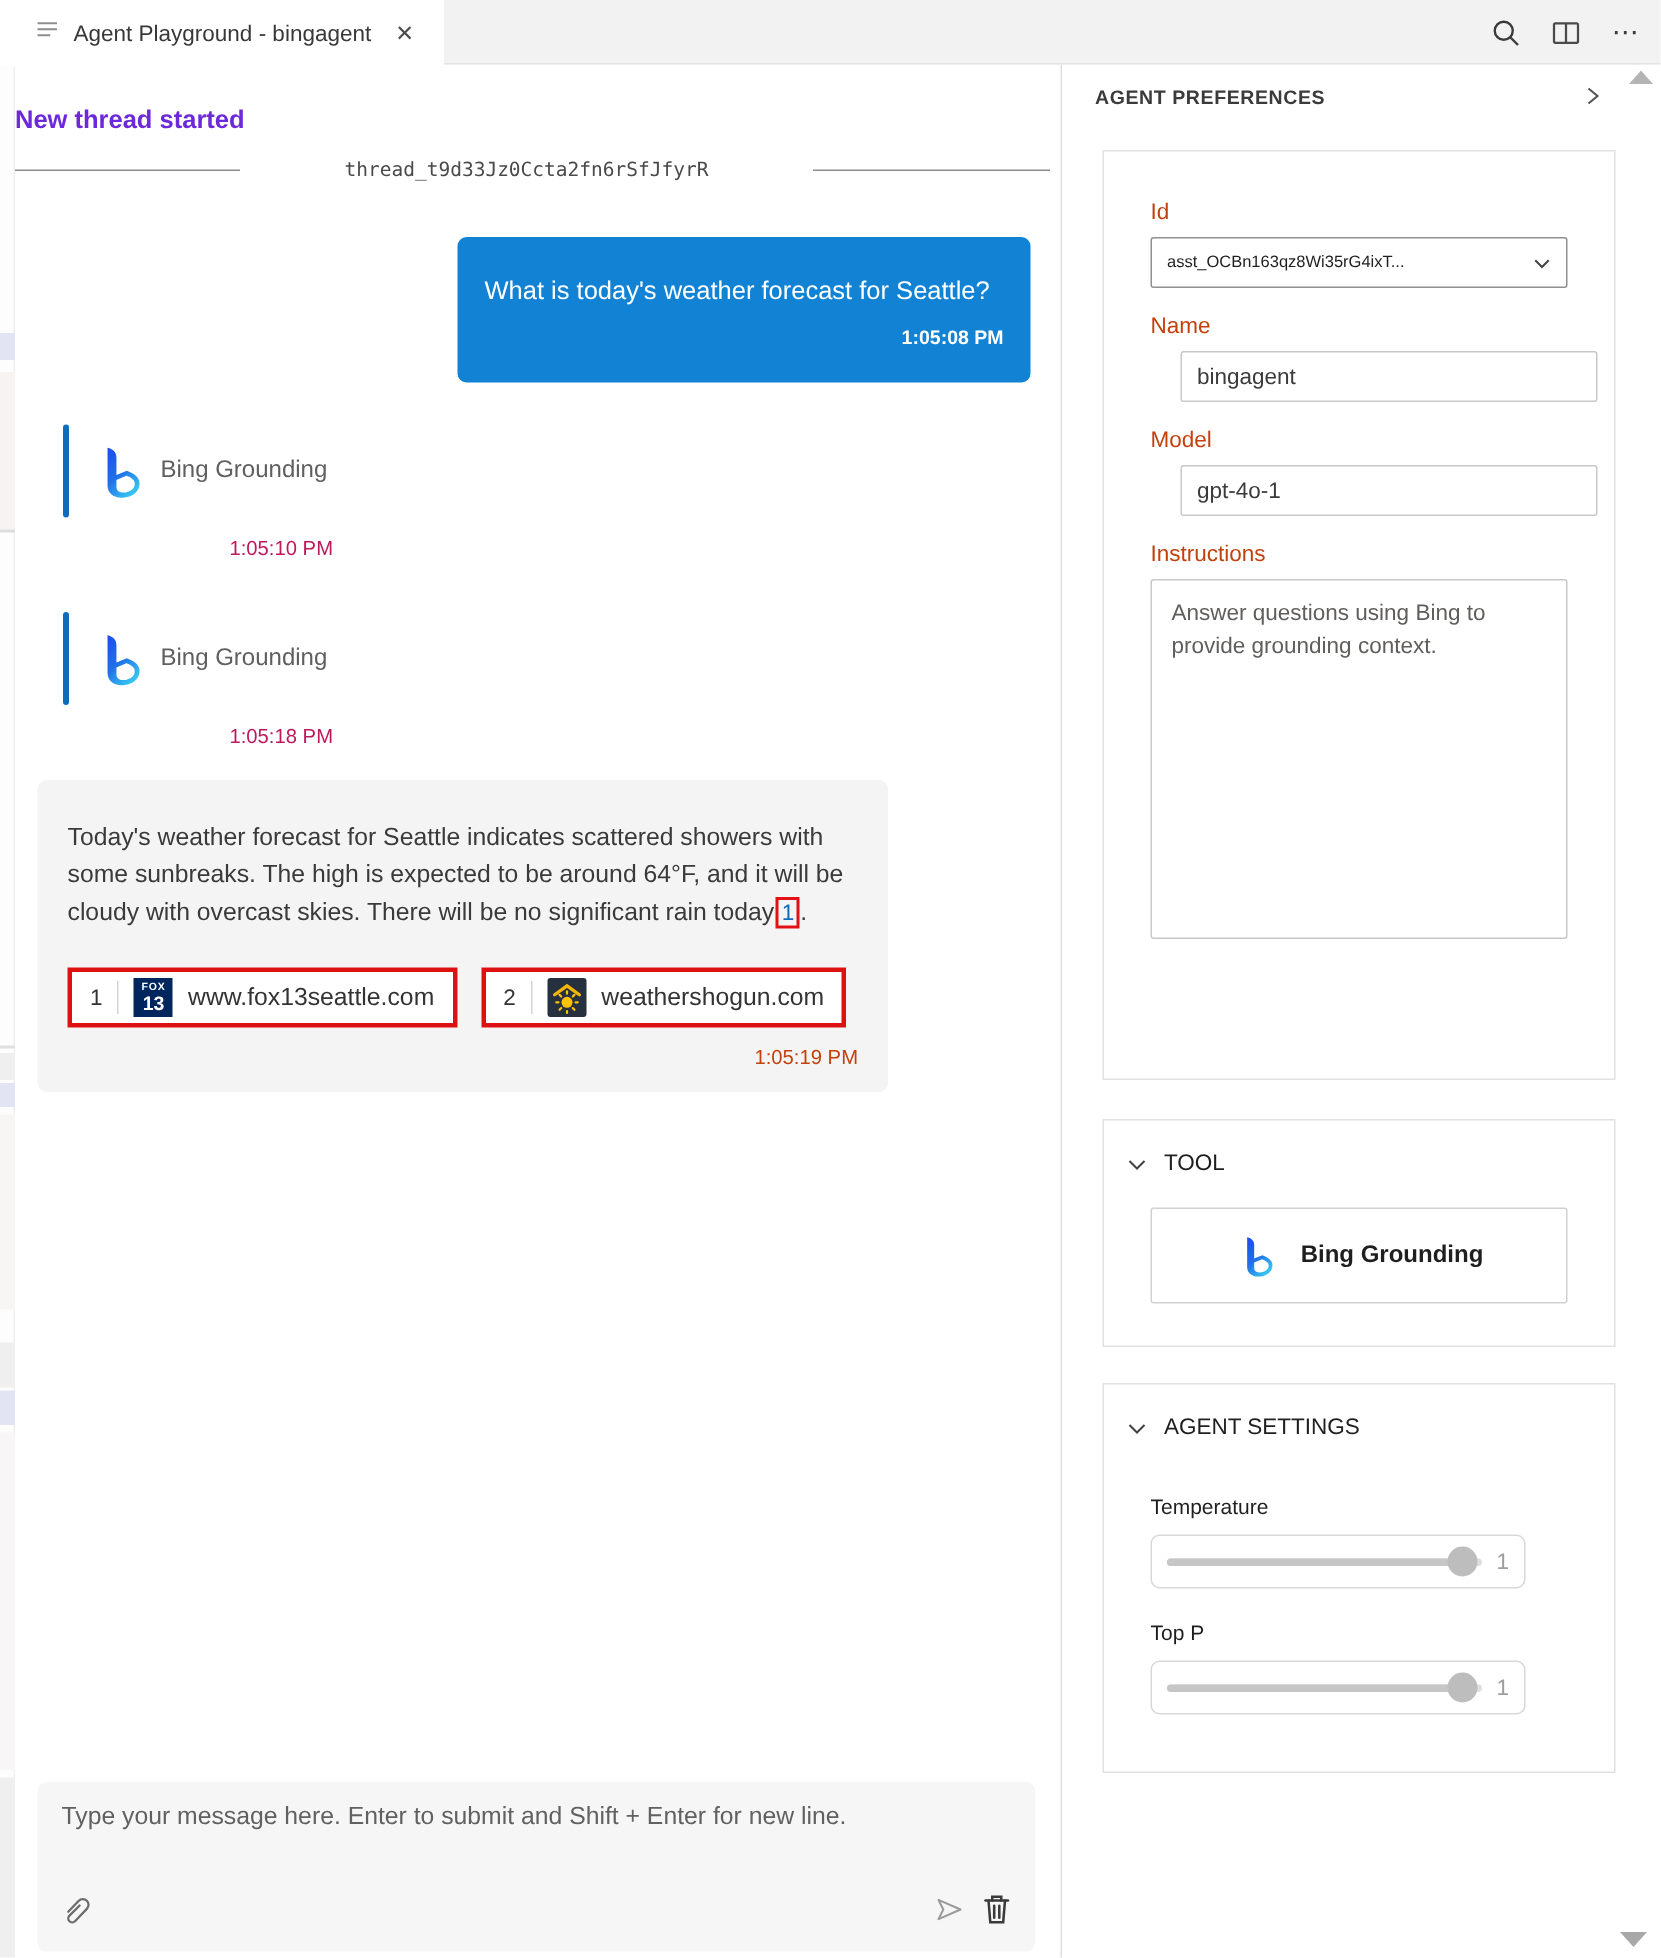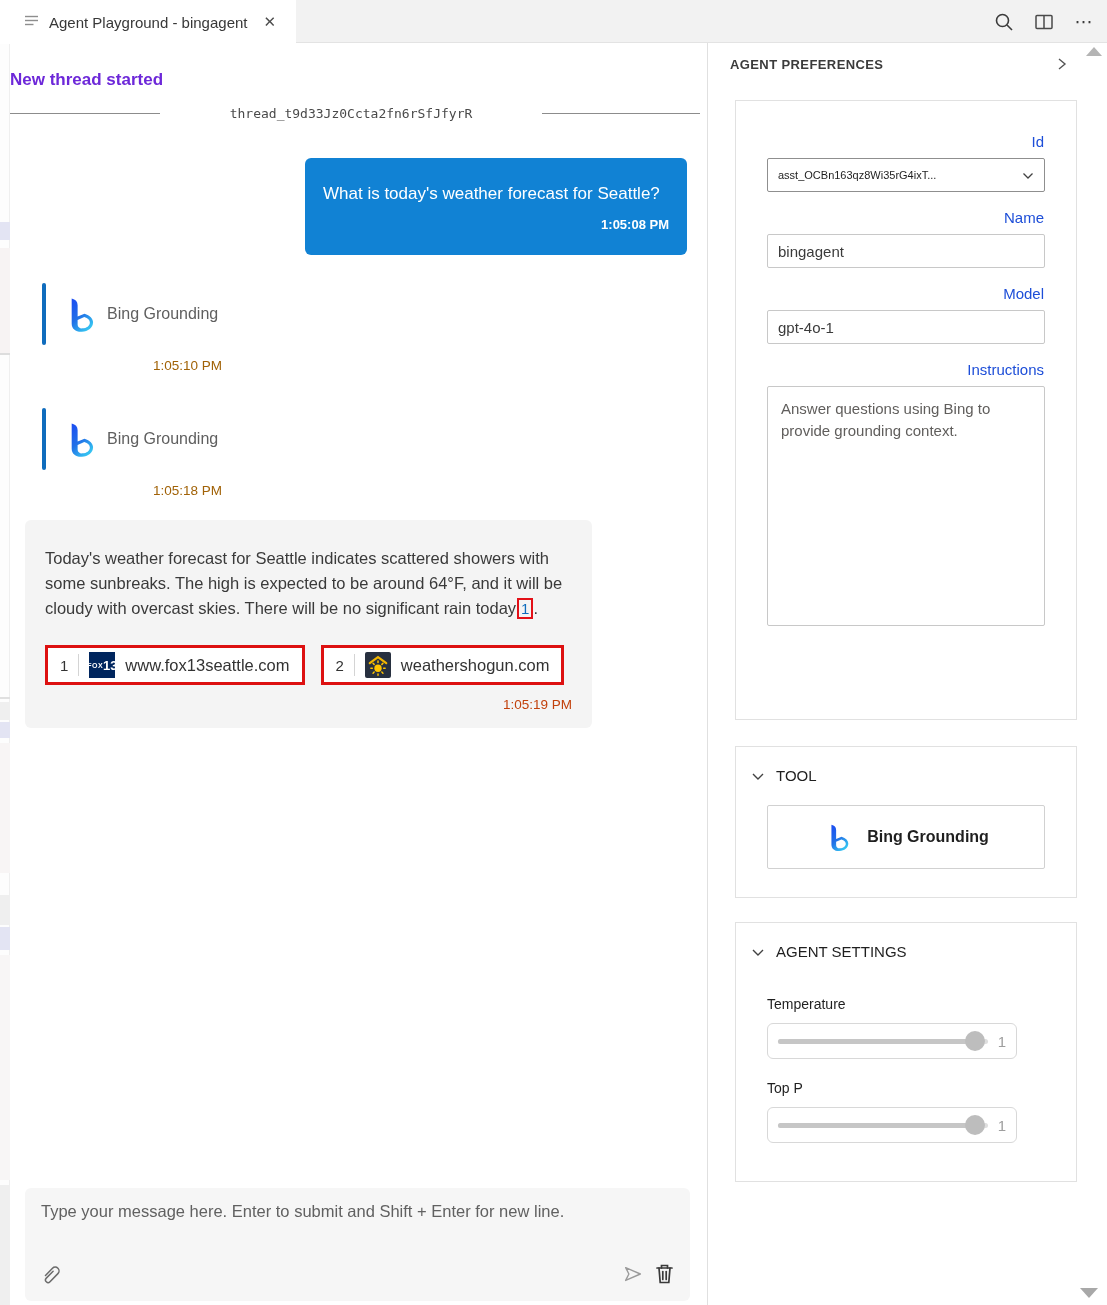--- a/index.html
+++ b/index.html
@@ -34,35 +34,35 @@
   .user-bubble { position:absolute; left:305px; top:158px; width:382px; height:97px;
     background:#1182d4; border-radius:6px; color:#fff; display:flex; flex-direction:column;
     padding:0 18px; }
   .user-text { margin-top:26px; font-size:17px; }
   .user-time { align-self:flex-end; margin-top:13px; font-size:13px; font-weight:bold; }
 
   .tool-call { position:absolute; left:42px; width:180px; }
   .tc-row { display:flex; align-items:center; }
   .tc-bar { width:4px; height:62px; background:#0f6cbd; border-radius:2px; margin-right:15px; }
   .tc-label { font-size:16px; color:#5f5f5f; margin-left:8px; white-space:nowrap; }
-  .tc-time { text-align:right; margin-top:13px; font-size:13.5px; color:#a16207; }
+  .tc-time { text-align:right; margin-top:13px; font-size:13.5px; color:#be185d; }
 
   .response-card { position:absolute; left:25px; top:520px; width:567px;
     background:#f4f4f4; border-radius:6px; padding:26px 20px 16px 20px; }
   .resp-text { font-size:16.5px; line-height:25px; color:#3a3a3a; }
   .cite-marker { color:#0f6cbd; border:2px solid #e31017; padding:0 2px; margin-left:1px;
     font-size:15px; cursor:pointer; }
   .chips { display:flex; gap:16px; margin-top:24px; }
   .chip { display:flex; align-items:center; gap:10px; background:#fff;
     border:3px solid #dd1111; height:40px; padding:0 12px; cursor:pointer; }
   .chip-num { font-size:15px; color:#333; }
   .chip-div { width:1px; height:22px; background:#d4d4d4; }
   .chip-domain { font-size:16.5px; color:#333; white-space:nowrap; }
   .fav { width:26px; height:26px; flex:0 0 26px; }
-  .fav-fox { background:#00265e; display:flex; flex-direction:row; align-items:center;
+  .fav-fox { background:#00265e; display:flex; flex-direction:column; align-items:center;
     justify-content:center; color:#fff; font-weight:bold; }
   .fav-fox .l1 { font-size:7px; line-height:7px; letter-spacing:.5px; }
   .fav-fox .l2 { font-size:13px; line-height:13px; }
   .fav-ws { background:#27303f; border-radius:2px; display:flex; align-items:center; justify-content:center; }
   .resp-time { text-align:right; margin-top:12px; font-size:13.5px; color:#c2410c; }
 
   .composer { position:absolute; left:25px; top:1188px; width:665px; height:113px;
     background:#f6f6f6; border-radius:6px; }
   .composer textarea { width:100%; height:70px; background:transparent; border:none; resize:none;
     outline:none; padding:14px 16px; font-family:inherit; font-size:16.5px; color:#3c3c3c; }
@@ -85,27 +85,27 @@
 
   .card { position:absolute; left:735px; width:342px; background:#fff; border:1px solid #e1e1e1; }
   .card1 { top:100px; height:620px; }
   .card2 { top:746px; height:152px; }
   .card3 { top:922px; height:260px; }
   .card-header { display:flex; align-items:center; gap:11px; padding:20px 16px 0 15px; cursor:pointer; }
   .card-header .sect-title { font-size:15px; color:#1f1f1f; }
 
   .fields { padding:32px 32px 0 31px; }
   .field { margin-bottom:17px; }
-  .field-label { font-size:15px; color:#1d4ed8; margin-bottom:8px;text-align:right; }
+  .field-label { font-size:15px; color:#c2410c; margin-bottom:8px; }
   .select { width:278px; height:34px; border:1px solid #8f8f8f; border-radius:2px;
     display:flex; align-items:center; justify-content:space-between; padding:0 10px;
     font-size:11px; color:#1f1f1f; cursor:pointer; background:#fff; }
   .select-value { overflow:hidden; white-space:nowrap; }
   .text-input { width:278px; height:34px; border:1px solid #c8c8c8; border-radius:2px;
-    padding:0 10px; font-size:15px; color:#3b3b3b; font-family:inherit; background:#fff; outline:none; }
+    padding:0 10px; font-size:15px; color:#3b3b3b; font-family:inherit; background:#fff; outline:none;margin-left:20px; }
   .instructions { width:278px; height:240px; border:1px solid #c8c8c8; border-radius:2px;
     padding:11px 13px; font-size:15px; line-height:22px; color:#605e5c; font-family:inherit;
     resize:none; outline:none; background:#fff; }
 
   .tool-button { margin:21px 32px 0 31px; width:278px; height:64px; border:1px solid #d1d1d1;
     border-radius:2px; display:flex; align-items:center; justify-content:center; gap:14px;
     cursor:pointer; background:#fff; }
   .tool-button .tool-name { font-size:16px; font-weight:600; color:#1f1f1f; }
 
   .settings { padding:36px 32px 0 31px; }

